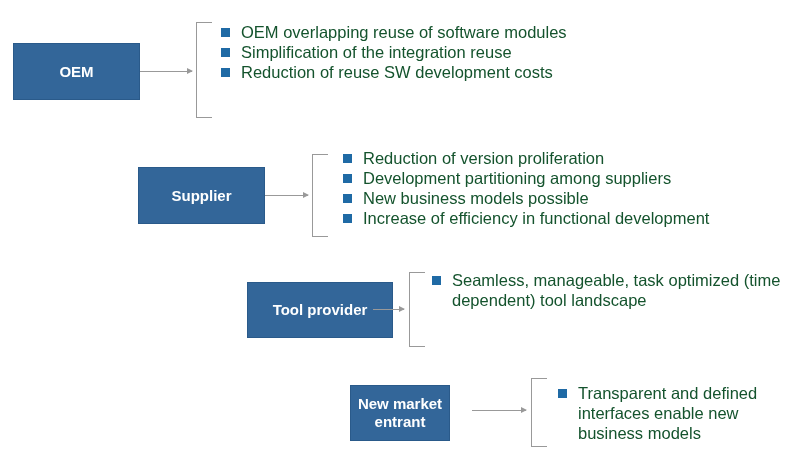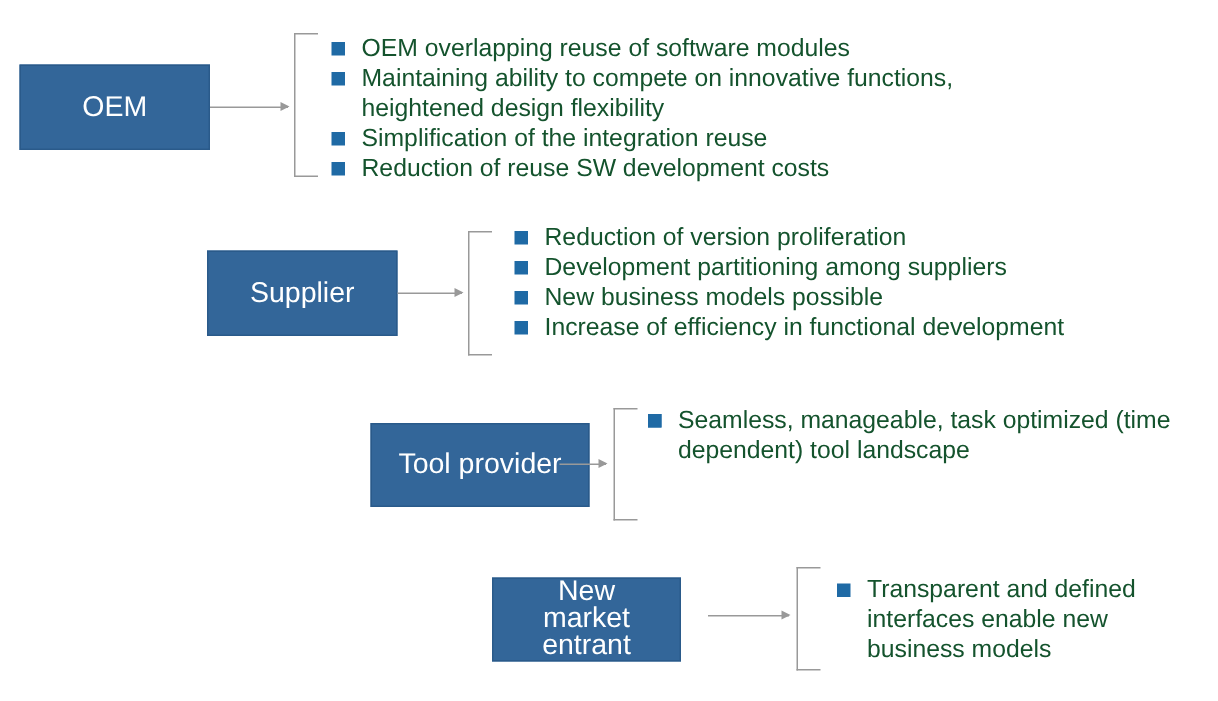--- a/index.html
+++ b/index.html
@@ -1,19 +1,19 @@
 <!DOCTYPE html>
 <html><head>
 <meta charset="utf-8">
 <style>
   html, body { margin:0; padding:0; background:#ffffff; }
   body { width:812px; height:467px; position:relative; overflow:hidden;
          font-family:"Liberation Sans", sans-serif; }
-  .box { position:absolute; background:#336699; color:#fff; font-weight:normal;
-         font-size:19px; display:flex; align-items:center; justify-content:center;
+  .box { position:absolute; background:#336699; color:#fff; font-weight:bold;
+         font-size:15px; display:flex; align-items:center; justify-content:center;
          text-align:center; line-height:18px; border:1px solid #2a5a8a; box-sizing:border-box; }
   .arrow { position:absolute; height:1px; background:#999; }
   .arrow::after { content:""; position:absolute; right:-1px; top:-3px;
                   border-left:6px solid #999; border-top:3.5px solid transparent;
                   border-bottom:3.5px solid transparent; }
   .bracket { position:absolute; border:1.5px solid #999; border-right:none; width:16px; box-sizing:border-box; }
   .list { position:absolute; margin:0; padding:0; list-style:none; font-size:16.5px;
           line-height:20px; color:#14532d; }
   .list li { position:relative; padding-left:20px; }
   .bullet { position:absolute; left:0; top:6px; width:9px; height:9px; background:#1f6aa5; }
@@ -21,21 +21,21 @@
 </head>
 <body>
 
 <div class="box" style="left:13px;top:43px;width:127px;height:57px;">
   <span>OEM</span>
 </div>
 <div class="arrow" style="left:140px;top:71px;width:52px;"></div>
 <div class="bracket" style="left:196px;top:22px;height:96px;"></div>
 <ul class="list" style="left:221px;top:22px;width:420px;">
   <li><span class="bullet"></span><span>OEM overlapping reuse of software modules</span></li>
-  <li style="width:400px"><span class="bullet"></span><span>Maintaining ability to compete on innovative functions, heightened design flexibility</span></li>
+  <li style="width:400px"><span class="bullet"></span></li>
   <li><span class="bullet"></span><span>Simplification of the integration reuse</span></li>
   <li><span class="bullet"></span><span>Reduction of reuse SW development costs</span></li>
 </ul>
 
 <div class="box" style="left:138px;top:167px;width:127px;height:57px;">
   <span>Supplier</span>
 </div>
 <div class="arrow" style="left:265px;top:195px;width:43px;"></div>
 <div class="bracket" style="left:312px;top:154px;height:83px;"></div>
 <ul class="list" style="left:343px;top:148px;width:440px;">
@@ -48,20 +48,20 @@
 <div class="box" style="left:247px;top:282px;width:146px;height:56px;">
   <span>Tool provider</span>
 </div>
 <div class="arrow" style="left:373px;top:309px;width:31px;"></div>
 <div class="bracket" style="left:409px;top:272px;height:75px;"></div>
 <ul class="list" style="left:432px;top:270px;width:360px;">
   <li><span class="bullet"></span></li>
   <li><span class="bullet"></span><span>Seamless, manageable, task optimized (time dependent) tool landscape</span></li>
 </ul>
 
-<div class="box" style="left:328px;top:385px;width:126px;height:56px;">
+<div class="box" style="left:350px;top:385px;width:100px;height:56px;">
   <span style="display:block;width:100px;">New market entrant</span>
 </div>
 <div class="arrow" style="left:472px;top:410px;width:54px;"></div>
 <div class="bracket" style="left:531px;top:378px;height:69px;"></div>
 <ul class="list" style="left:558px;top:383px;width:230px;">
   <li><span class="bullet"></span><span>Transparent and defined interfaces enable new business models</span></li>
 </ul>
 
 </body></html>

